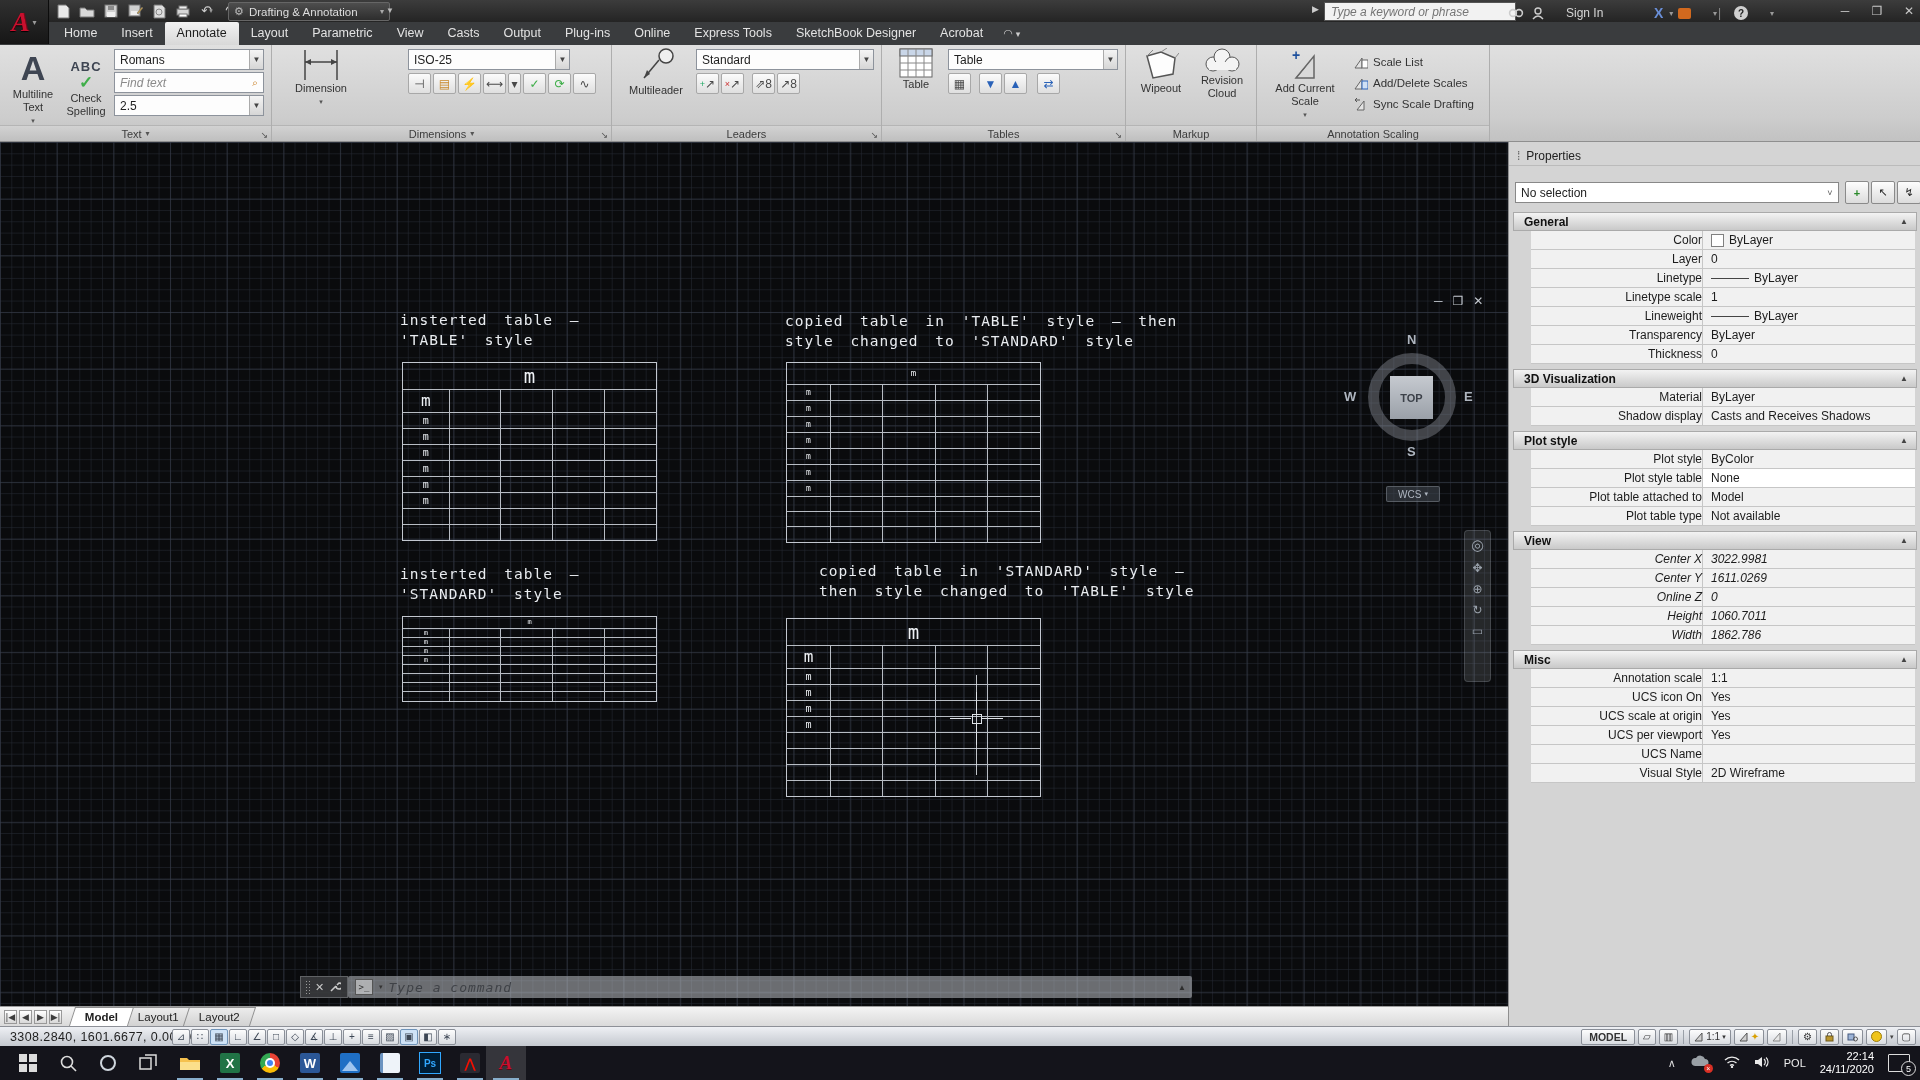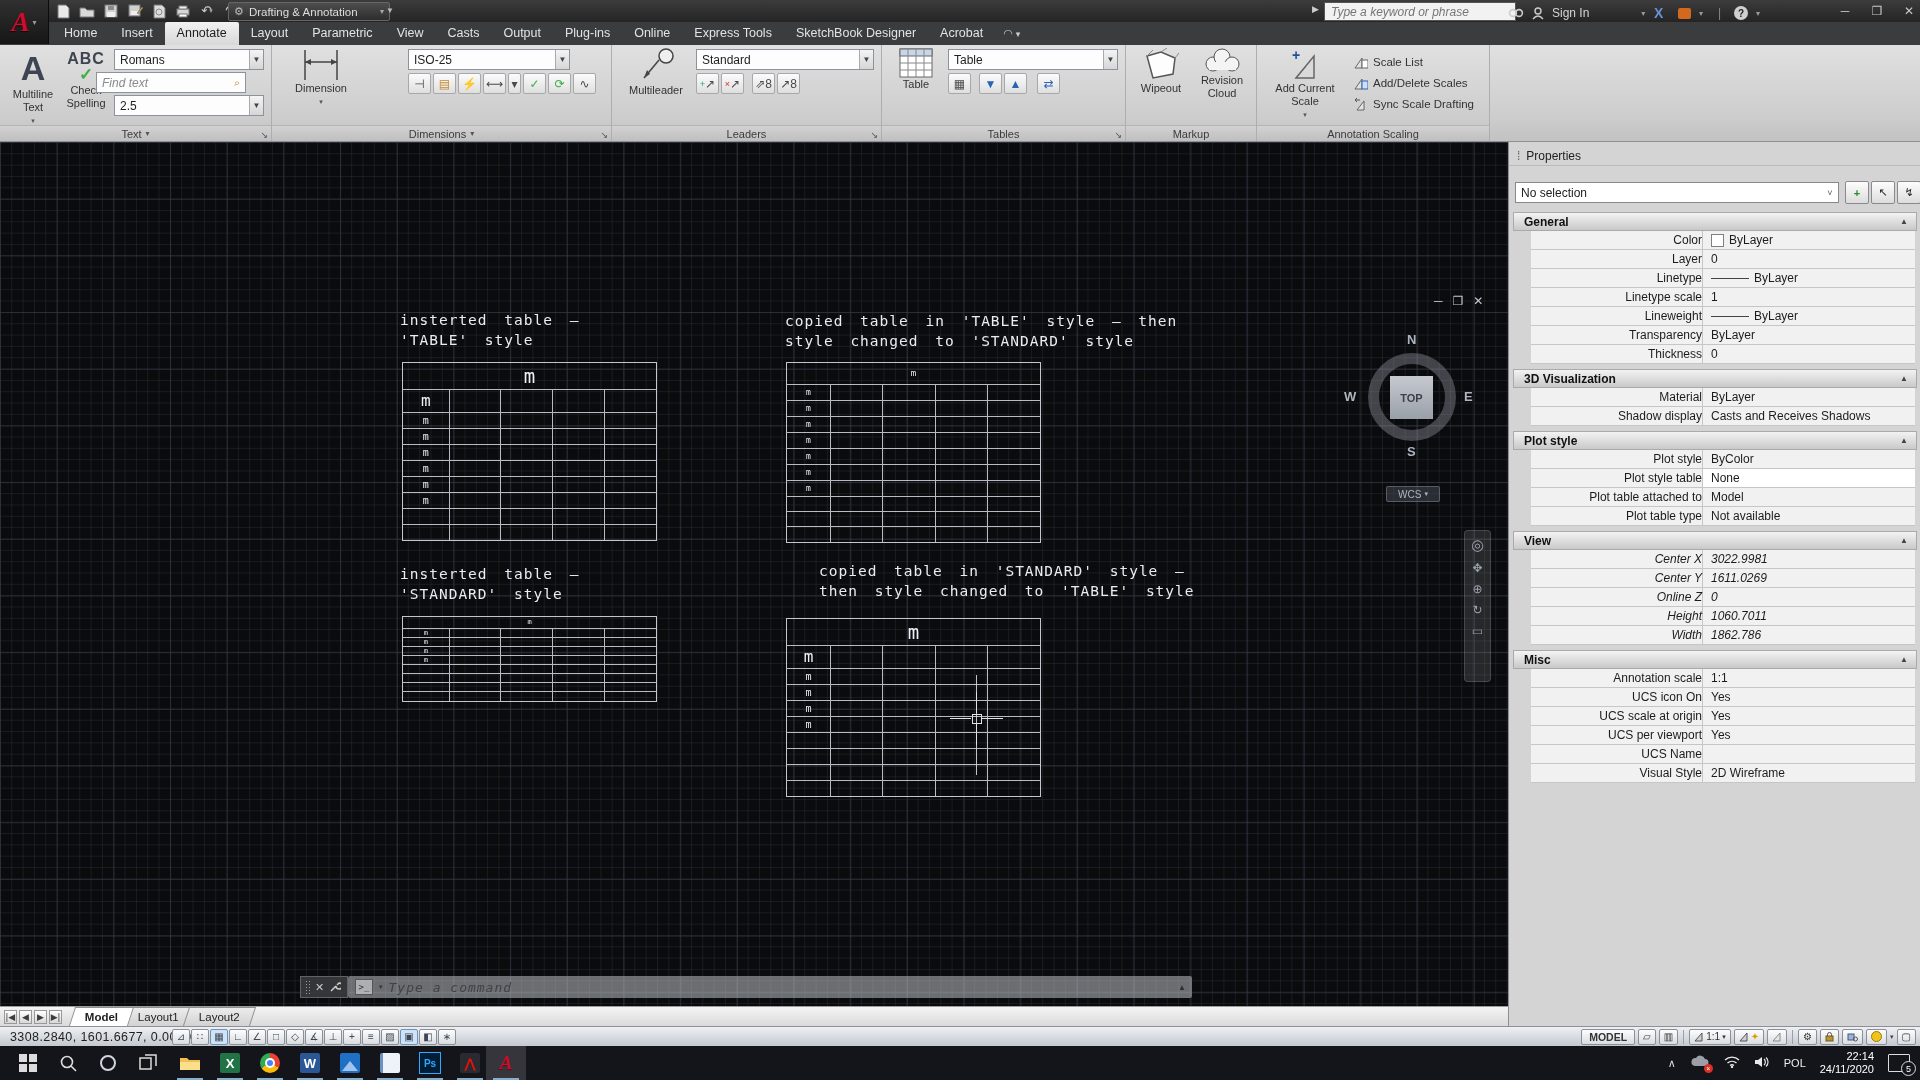--- a/index.html
+++ b/index.html
@@ -16,21 +16,21 @@
   .qdd{color:#9a9a9a;font-size:7px;margin-left:-3px;}
   .wspill{position:absolute;left:228px;top:2px;height:17px;width:150px;background:linear-gradient(#4e4e4e,#2d2d2d);border:1px solid #666;border-radius:2px;display:flex;align-items:center;padding:0 5px;gap:5px;color:#ddd;}
   .wspill .gear{font-size:11px;color:#bbb;}
   .wspill .lbl{flex:1;font-size:11.5px;white-space:nowrap;}
   .wspill .dd{color:#aaa;font-size:8px;}
   .qatmore{position:absolute;left:386px;top:6px;color:#bbb;font-size:8px;}
   .titletext{position:absolute;left:700px;top:0;width:380px;height:22px;line-height:22px;text-align:center;color:#d8d8d8;font-size:12px;white-space:pre;}
   .titletext .doc{margin-left:18px;}
   .ic-arrow{position:absolute;left:1312px;top:4px;color:#ccc;font-size:9px;}
   .ic-search{position:absolute;left:1324px;top:2px;width:178px;height:17px;background:#f2f2f2;border:1px solid #555;font-style:italic;color:#777;font-size:12px;padding:0 6px;font-family:"Liberation Sans",sans-serif;}
-  .ic-item{position:absolute;top:0;height:26px;display:flex;align-items:center;color:#d5d5d5;font-size:12px;gap:8px;text-align:right;}
+  .ic-item{position:absolute;top:0;height:26px;display:flex;align-items:center;color:#d5d5d5;font-size:12px;gap:22px;text-align:right;}
   .winbtns{position:absolute;right:4px;top:0;height:22px;display:flex;align-items:center;gap:18px;color:#c9c9c9;font-size:12px;}
   .winbtns span{width:14px;text-align:center;}
   
   .tabrow{position:absolute;left:0;top:22px;width:1920px;height:23px;background:#3a3c3e;display:flex;align-items:flex-end;padding-left:52px;box-sizing:border-box;}
   .rtab{height:23px;line-height:23px;padding:0 12px;color:#e3e3e3;font-size:12.5px;cursor:default;}
   .rtab.active{background:linear-gradient(#f2f2f2,#d8d8d8);color:#1c1c1c;border-radius:2px 2px 0 0;}
   .ribcollapse{height:23px;display:flex;align-items:center;gap:3px;padding:0 8px;color:#ccc;font-size:9px;}
   
   .ribbon{position:absolute;left:0;top:45px;width:1920px;height:97px;background:linear-gradient(#e0e0e0,#cdcdcd 75%,#c2c2c2);border-bottom:1px solid #8f8f8f;box-sizing:border-box;}
   .panel{position:absolute;top:0;height:96px;border-right:1px solid #aeaeae;box-sizing:border-box;}
@@ -242,29 +242,29 @@
 
   <div class="ribbon">
 
     <div class="panel" style="left:0;width:272px;">
       <div class="bigbtn" style="left:8px;width:50px;">
         <span style="font-size:34px;font-weight:bold;color:#3e4552;line-height:40px;">A</span>
         <span style="width:52px;">Multiline Text</span>
           <span style="font-size:7px;color:#555;">▾</span>
       </div>
       <div class="bigbtn" style="left:60px;width:52px;">
-        <span style="font-size:16px;font-weight:bold;letter-spacing:1px;color:#3e4552;line-height:14px;margin-top:4px;">ABC</span>
+        <span style="font-size:13px;font-weight:bold;letter-spacing:1px;color:#3e4552;line-height:14px;margin-top:12px;">ABC</span>
         <span style="color:#3fae49;font-size:17px;line-height:18px;font-weight:bold;">✓</span>
         <span style="width:54px;">Check Spelling</span>
       </div>
       <div class="combo" style="left:114px;top:4px;width:148px;">
         <span class="cval">Romans</span>
           <span class="cbtn">▼</span>
       </div>
-      <div class="combo" style="left:96px;top:27px;width:148px;">
+      <div class="combo" style="left:114px;top:27px;width:148px;">
         <span class="cval" style="font-style:italic;color:#8a8a8a;" title="Find text">Find text</span>
         <span style="width:16px;text-align:center;color:#c77b1e;font-size:10px;">⌕</span>
       </div>
       <div class="combo" style="left:114px;top:50px;width:148px;">
         <span class="cval">2.5</span>
           <span class="cbtn">▼</span>
       </div>
       <div class="pfoot">
           <span>Text</span>
           <span class="fdd">▾</span>

